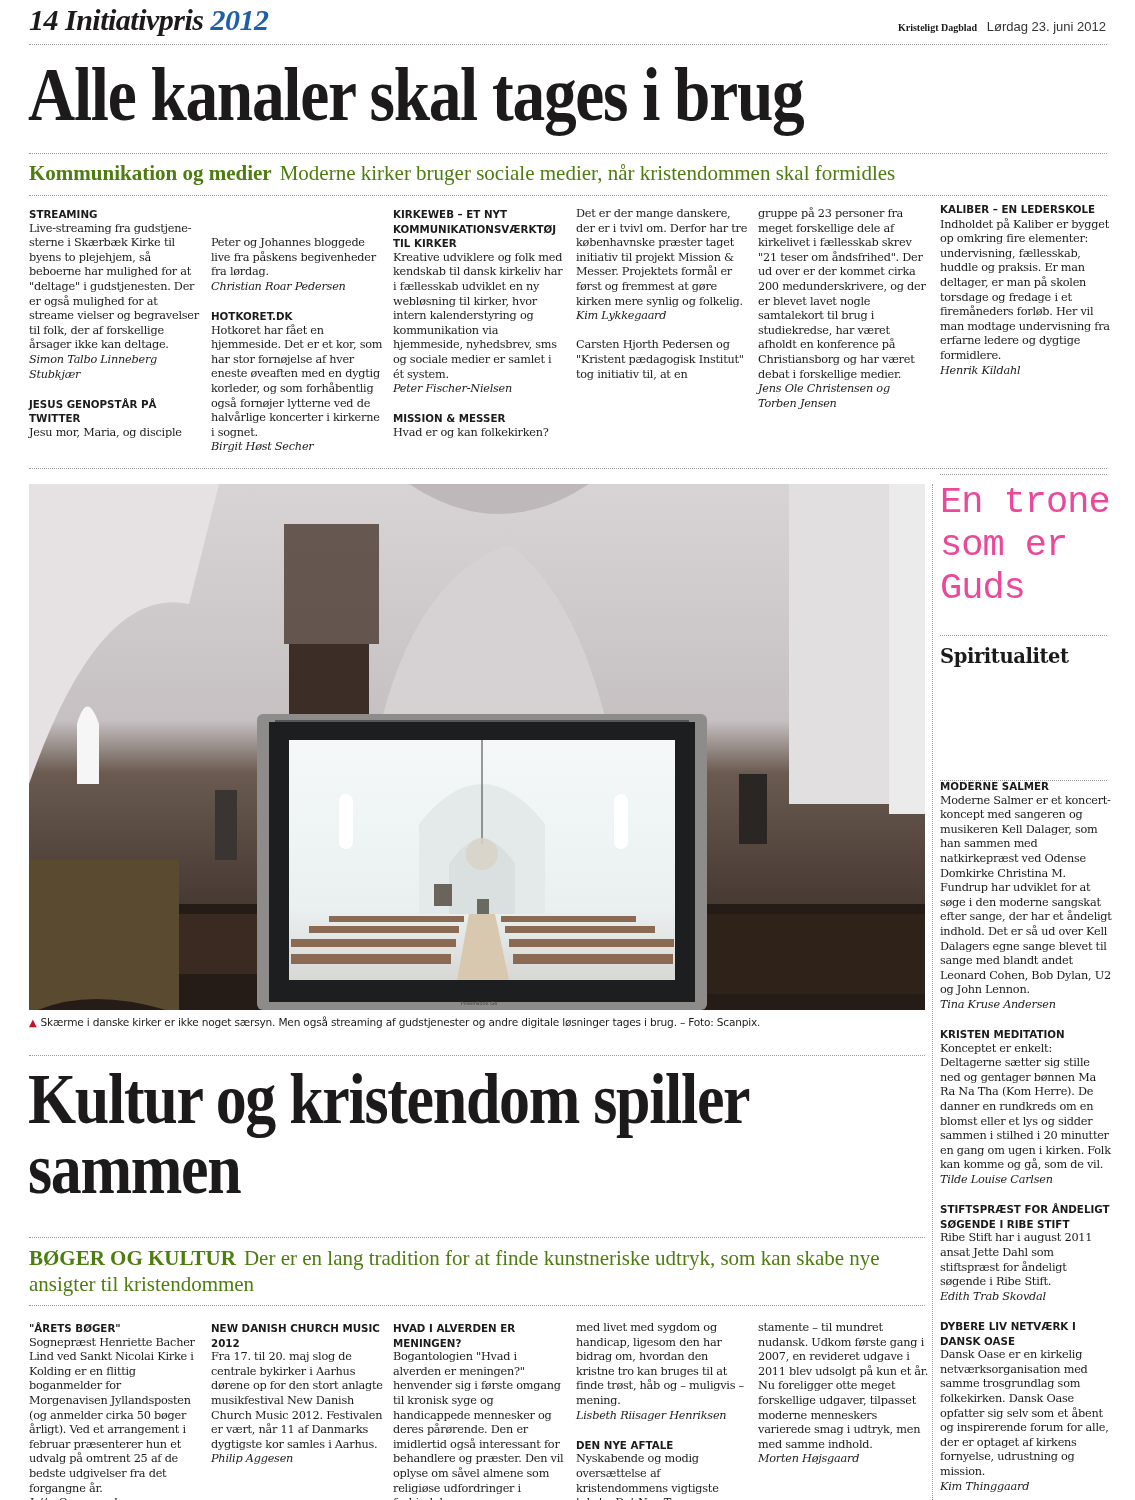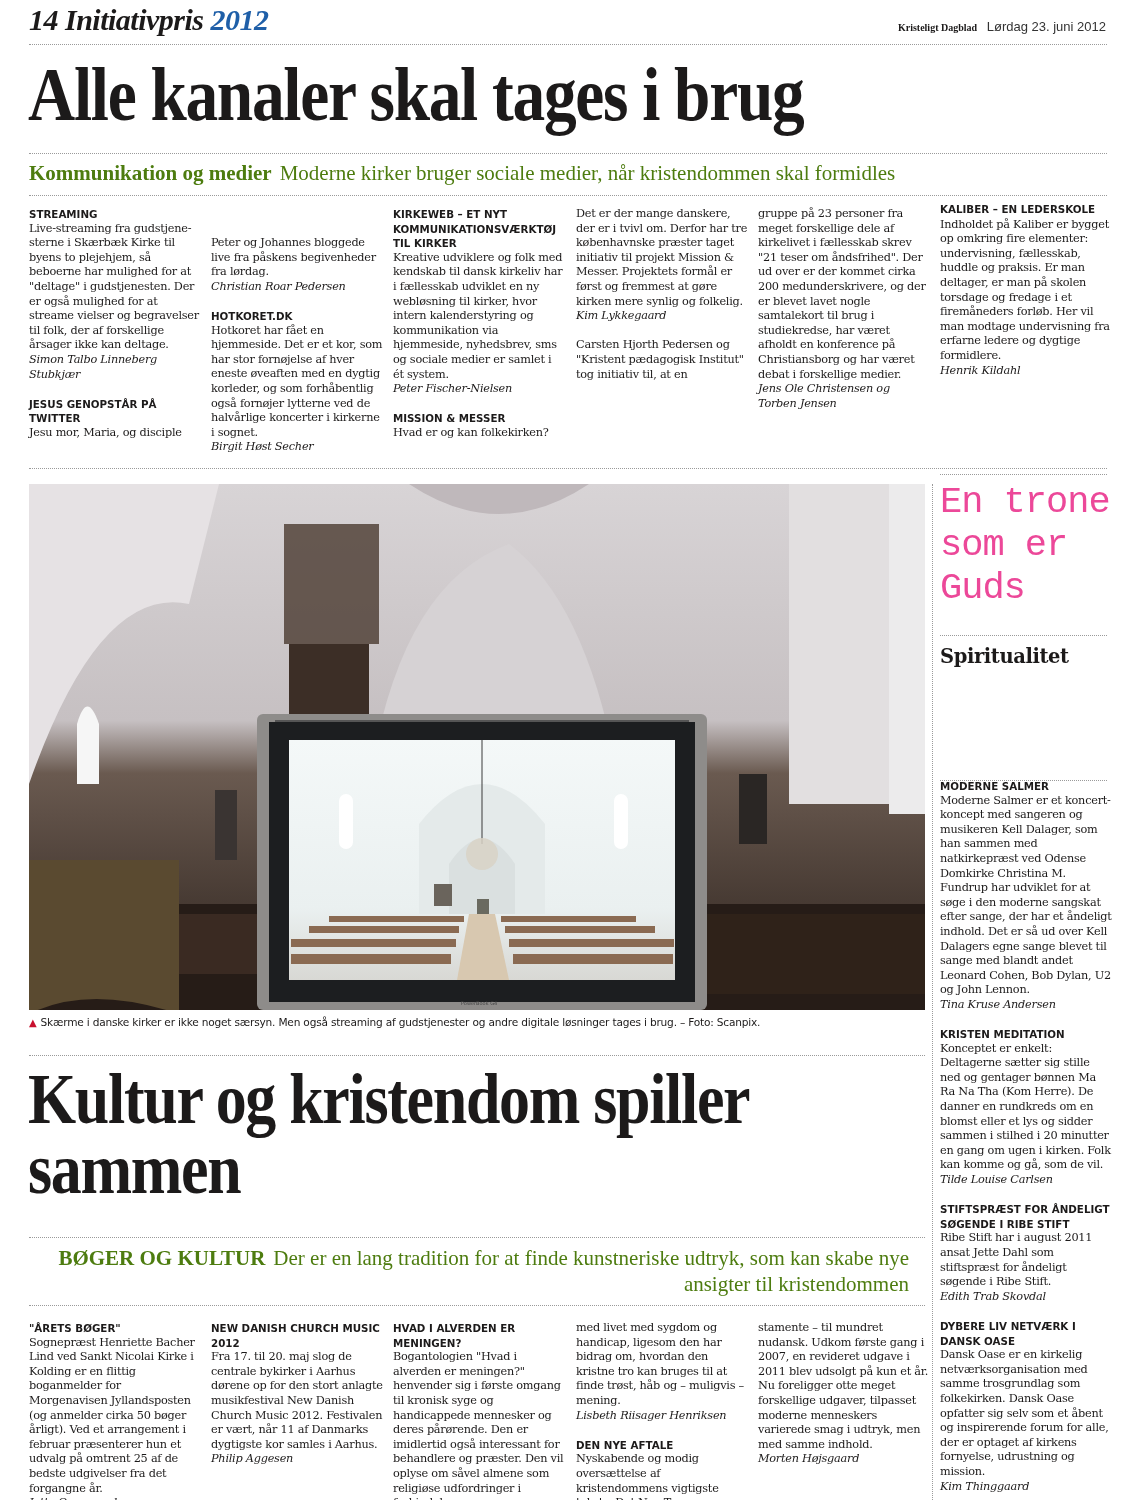--- a/index.html
+++ b/index.html
@@ -16,21 +16,21 @@
   .paper .name { font-family: "Liberation Serif", serif; font-weight: bold; font-size: 10px; margin-right: 6px; }
   .paper .date { color: #333; }
 
   .headline { position: absolute; font-family: "Liberation Serif", serif; font-weight: bold; color: #1c1a1a; letter-spacing: -1.5px; transform-origin: left top; }
   .h1 { left: 28px; top: 54px; font-size: 76px; line-height: 80px; transform: scaleX(0.86); white-space: nowrap; }
   .h2 { left: 28px; top: 1064px; font-size: 72px; line-height: 70px; transform: scaleX(0.86); width: 1040px; }
 
   .deck { position: absolute; font-family: "Liberation Serif", serif; font-size: 21px; line-height: 26px; color: #4d7c0f; }
   .deck b { font-weight: bold; margin-right: 8px; }
   .deck1 { left: 29px; top: 160px; white-space: nowrap; }
-  .deck2 { left: 29px; top: 1245px; width: 880px; text-align: right; }
+  .deck2 { left: 29px; top: 1245px; width: 880px; }
 
   .col { position: absolute; width: 172px; font-family: "DejaVu Serif", serif; font-size: 11.3px; line-height: 14.6px; color: #1c1a1a; letter-spacing: -0.25px; }
   .col .kicker { display: block; font-family: "DejaVu Sans", sans-serif; font-weight: bold; font-size: 10.3px; line-height: 14.6px; text-transform: uppercase; letter-spacing: 0; }
   .col .byline { display: block; font-style: italic; }
   .col .gap { display: block; height: 14.6px; }
   .col p { display: block; }
 
   .photo { position: absolute; left: 29px; top: 484px; width: 896px; height: 526px; overflow: hidden; background: #3a302b; }
   .caption { position: absolute; left: 29px; top: 1015px; font-family: "DejaVu Sans", sans-serif; font-size: 10.6px; line-height: 14px; color: #1c1a1a; white-space: nowrap; letter-spacing: -0.2px; }
   .caption .tri { color: #c8102e; font-size: 10px; margin-right: 4px; }

